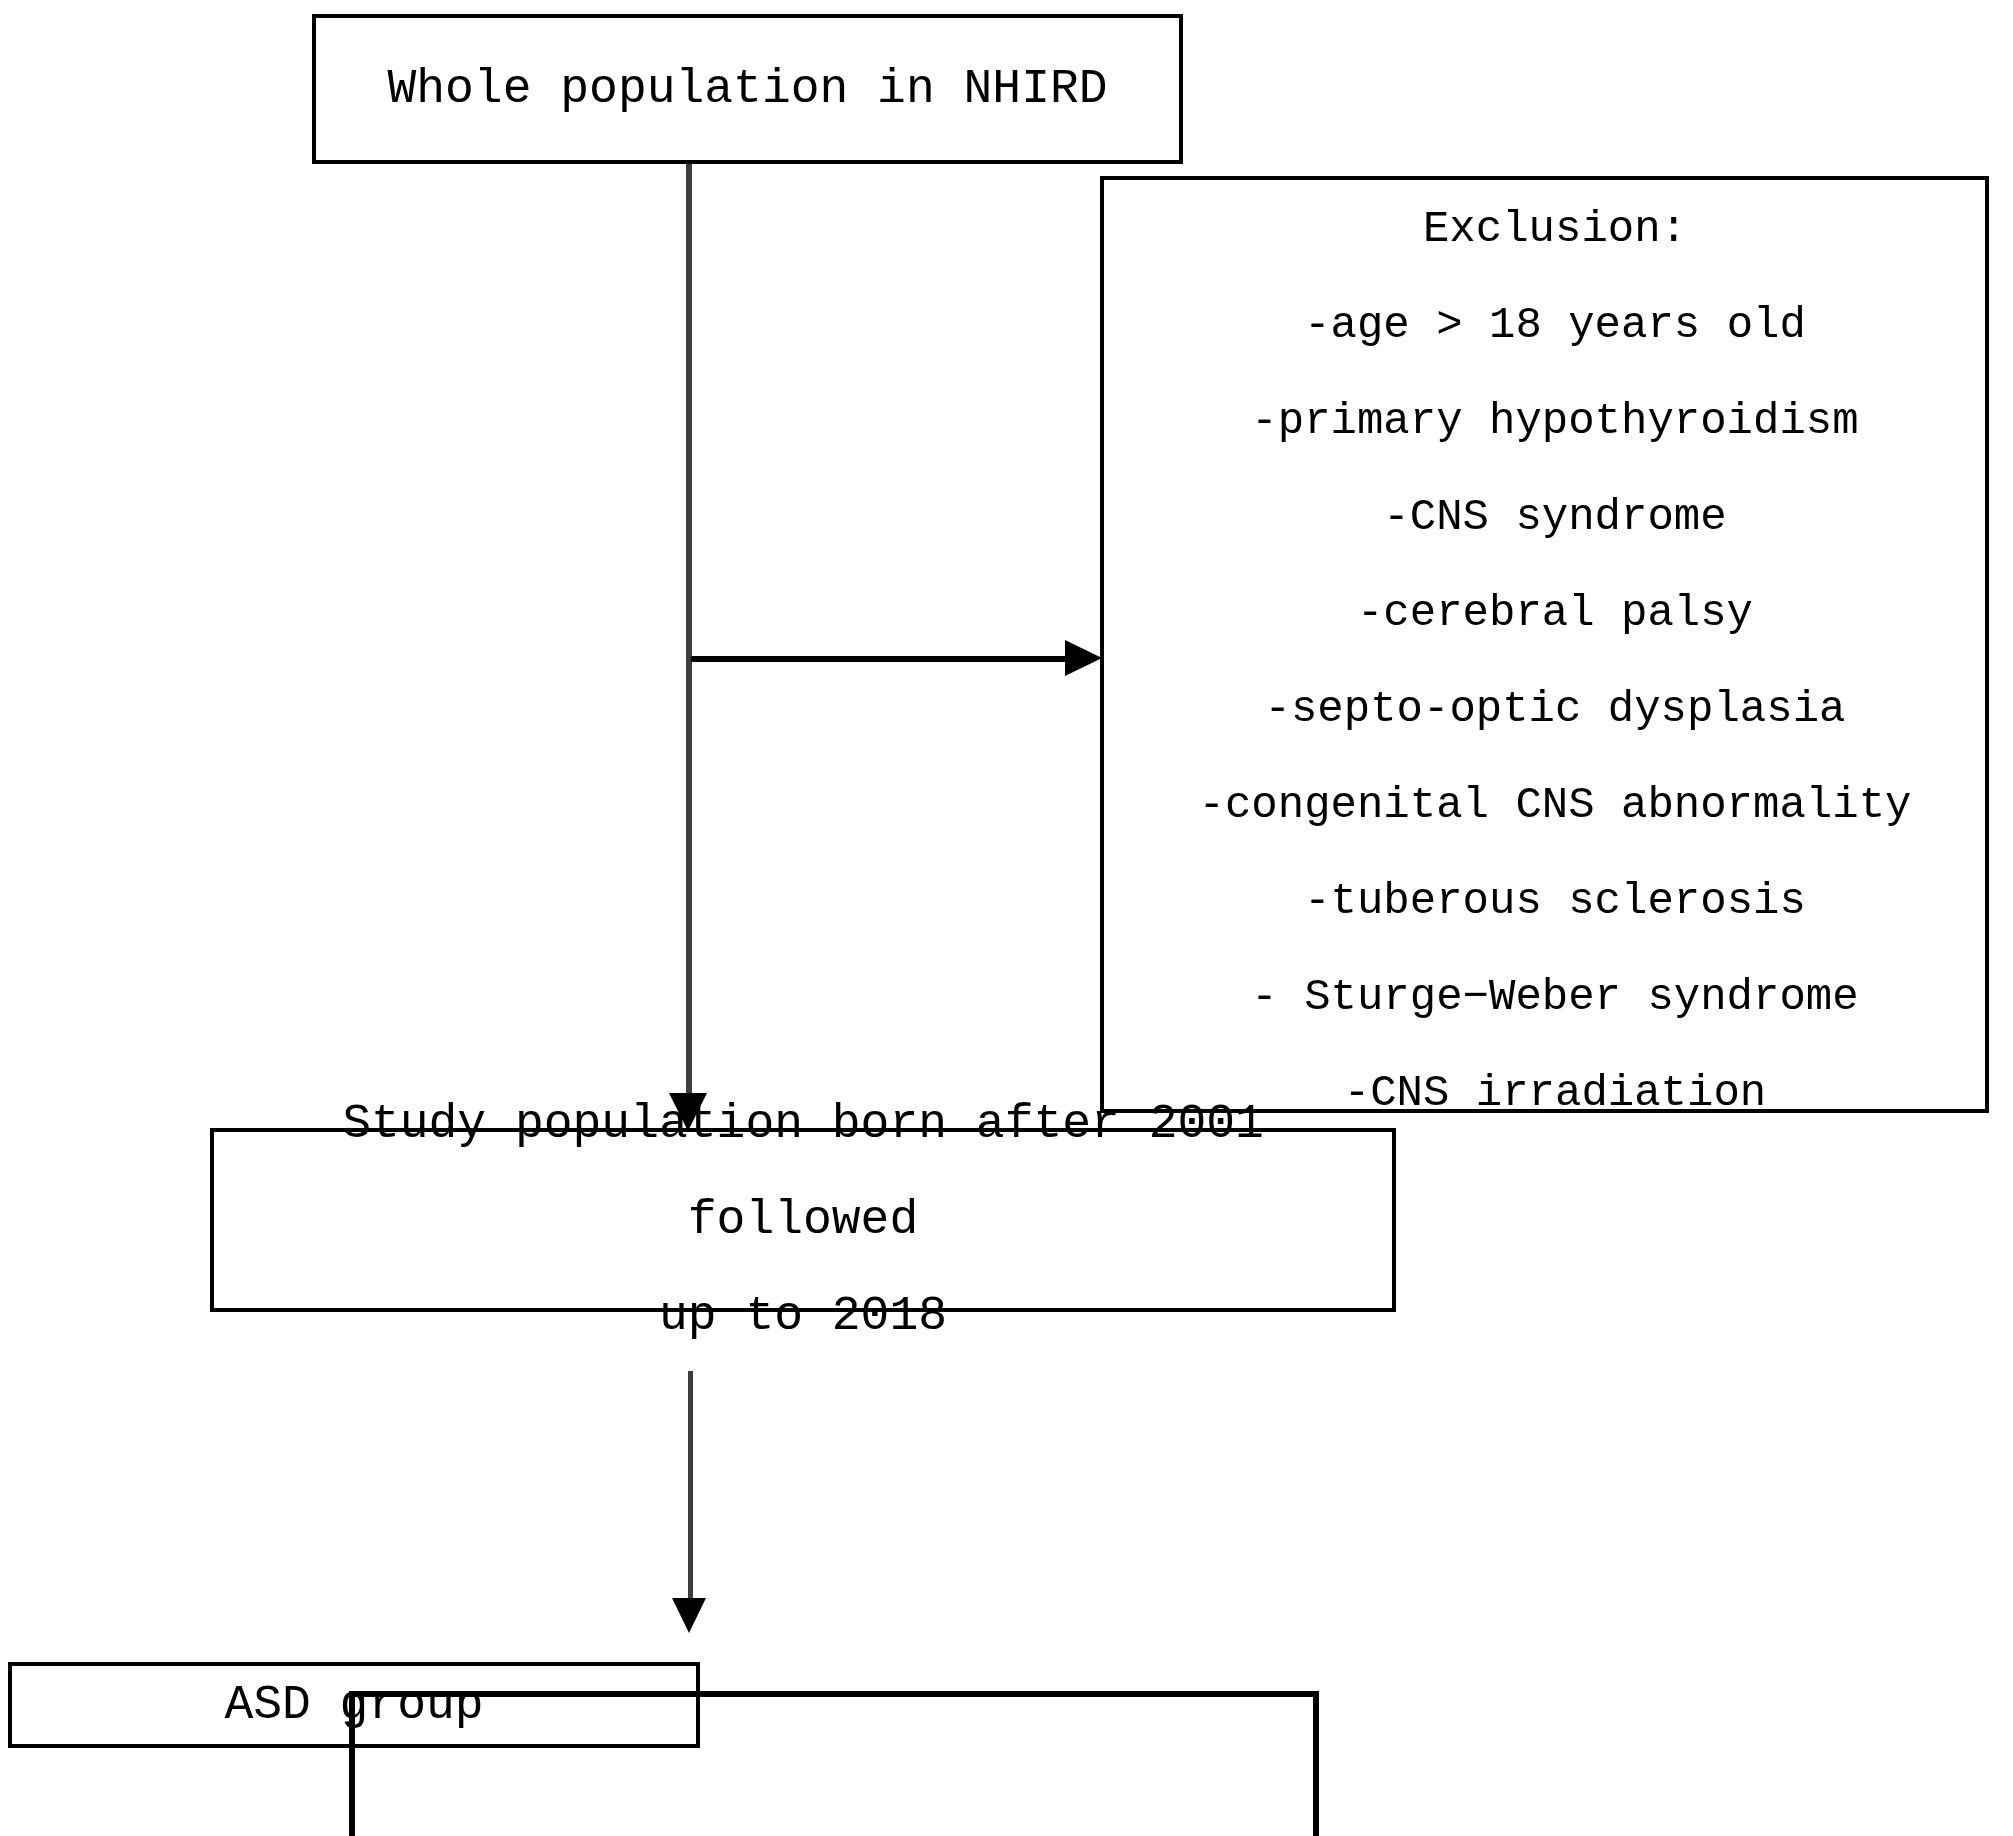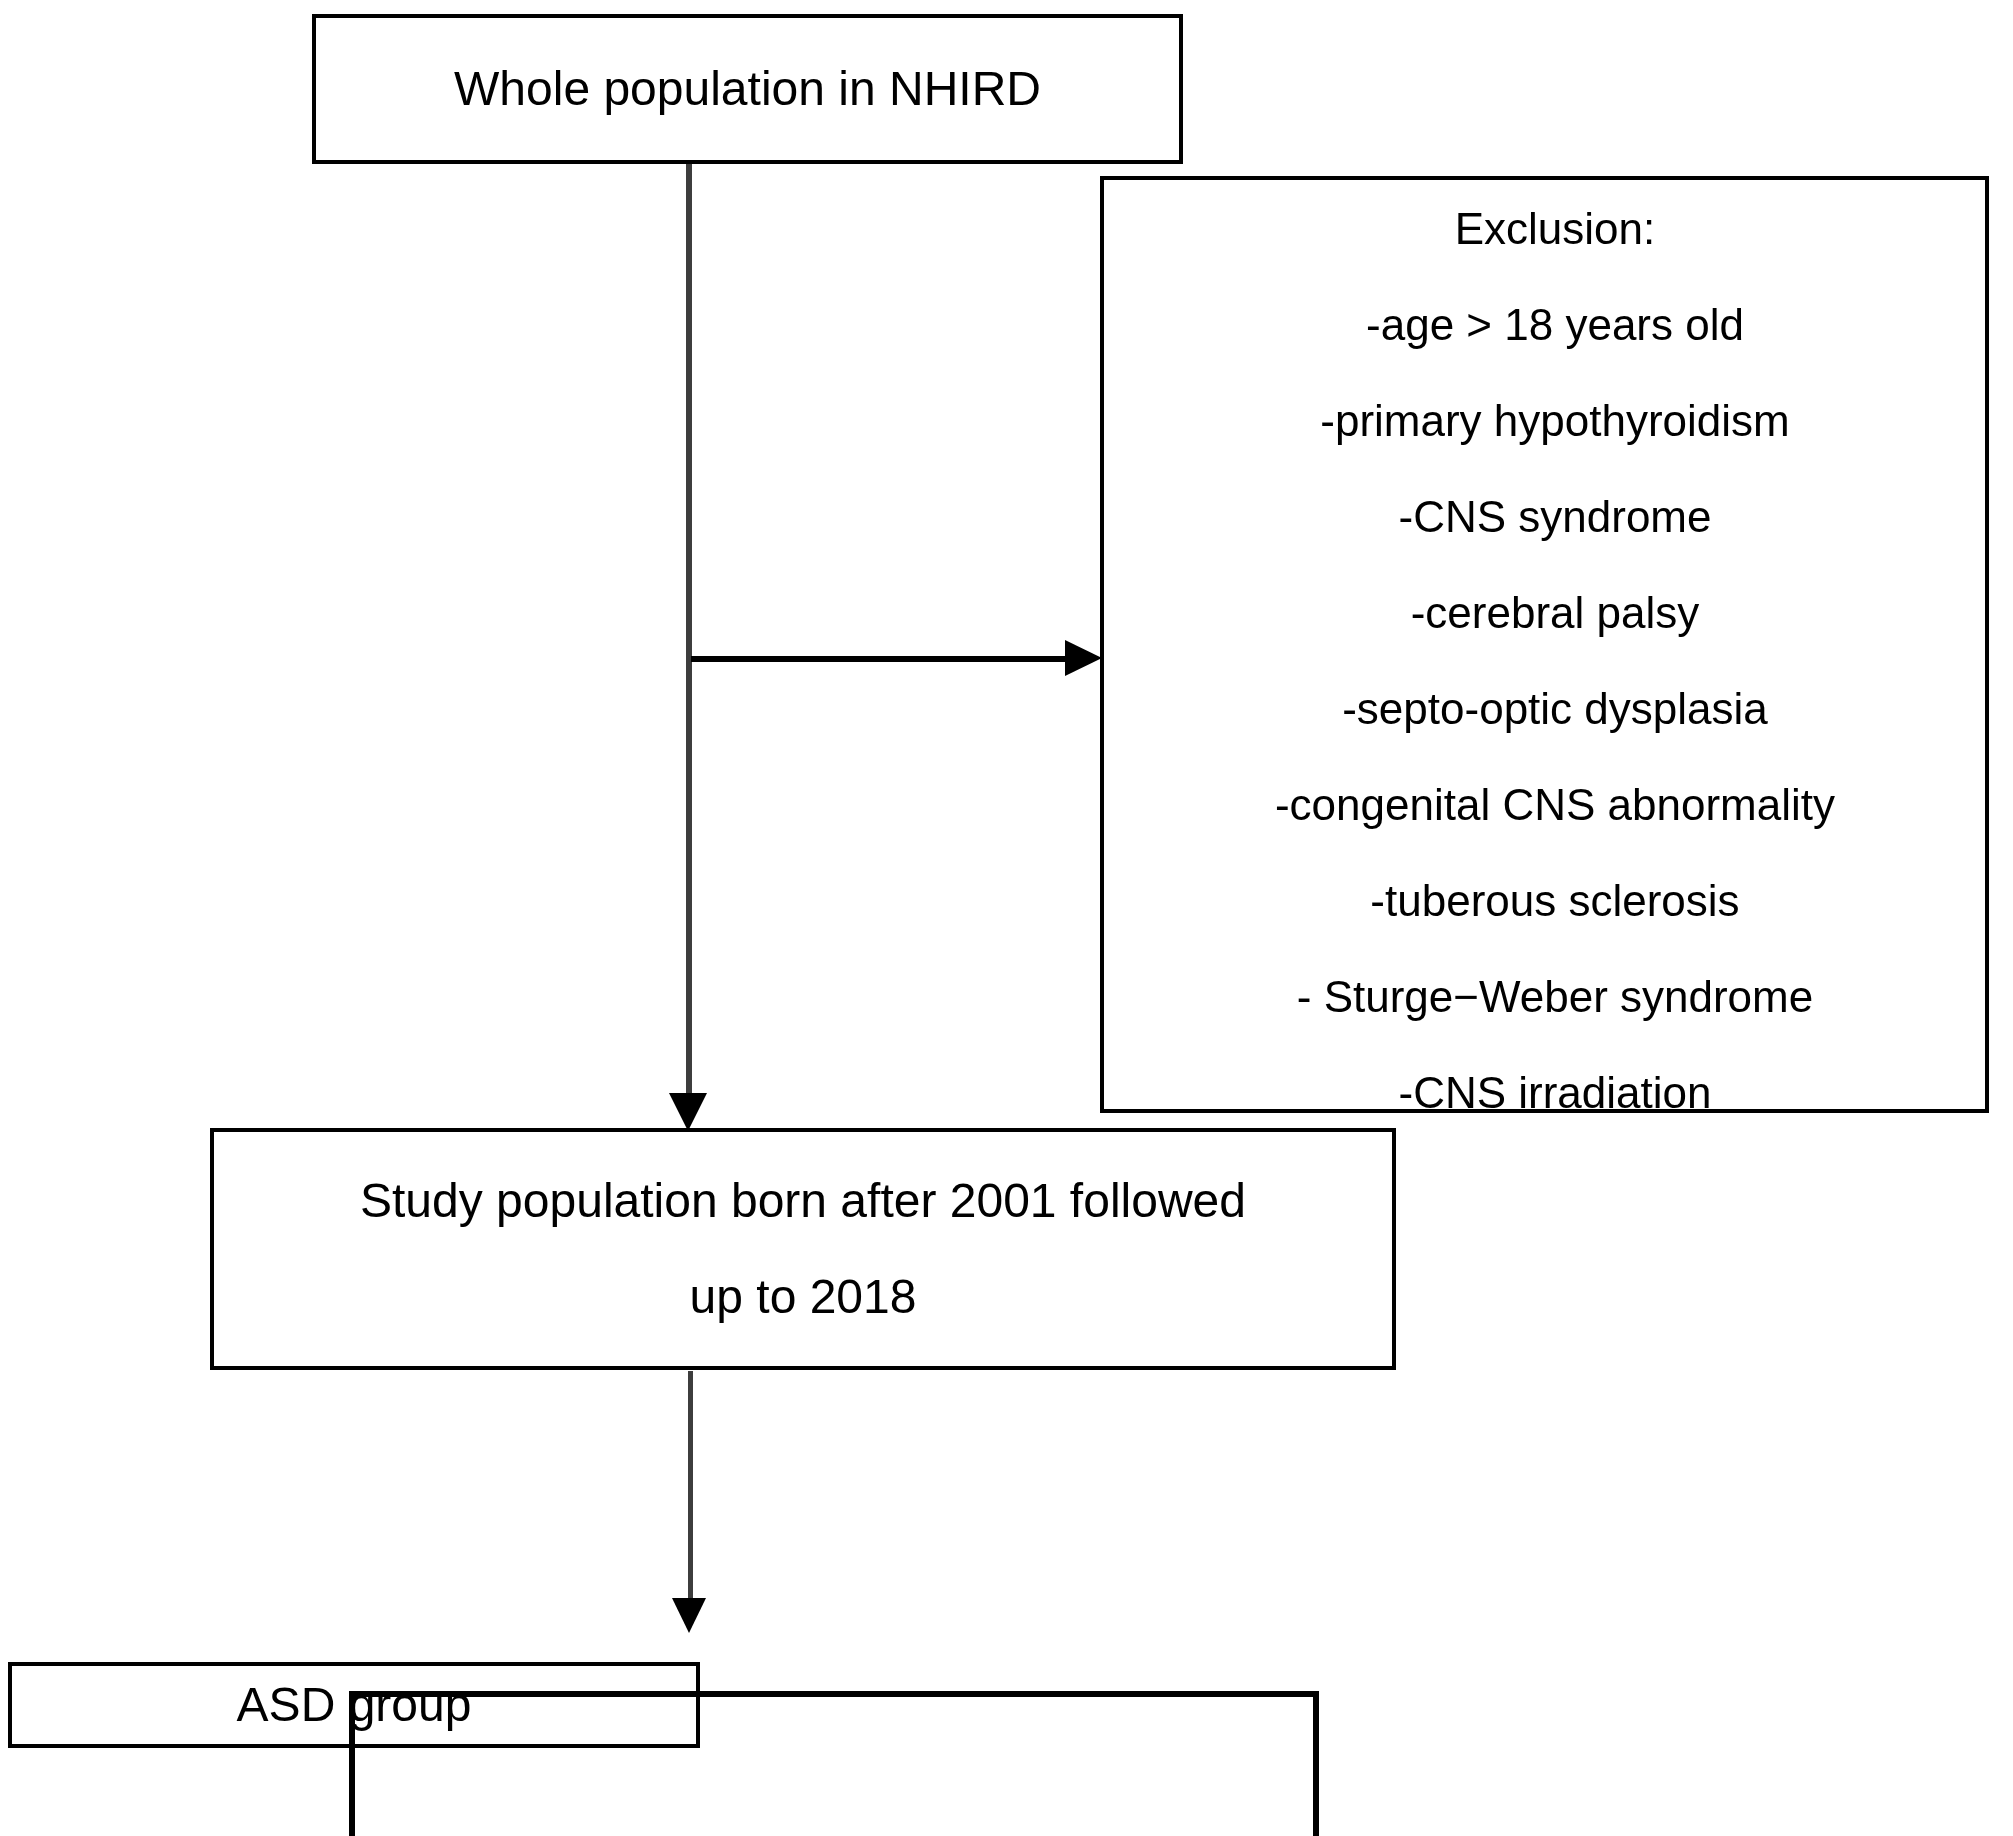--- a/index.html
+++ b/index.html
@@ -22,20 +22,21 @@
   .node {
     position: absolute;
     box-sizing: border-box;
     background: #ffffff;
     border: 4.8px solid #000000;
     display: flex;
     align-items: center;
     justify-content: center;
     text-align: center;
     line-height: 1.55;
+    font-family: Liberation Mono, monospace;
   }
   .node .label {
     display: block;
     width: 100%;
     padding: 0 14.3px;
     white-space: pre-line;
   }
 
   
   #node-whole-population {
@@ -64,21 +65,21 @@
     line-height: 1.0;
     margin: 0 0 52px 0;
     white-space: nowrap;
   }
   #node-exclusion .exc-list li:last-child { margin-bottom: 0; }
 
   #node-study-population {
     left: 210px;
     top: 1128px;
     width: 1186px;
-    height: 242px;
+    height: 184px;
     font-size: 48px;
   }
   #node-study-population .label { line-height: 2.0; }
 
   #node-asd-group {
     left: 8px;
     top: 1662px;
     width: 692px;
     height: 86px;
     font-size: 48px;

